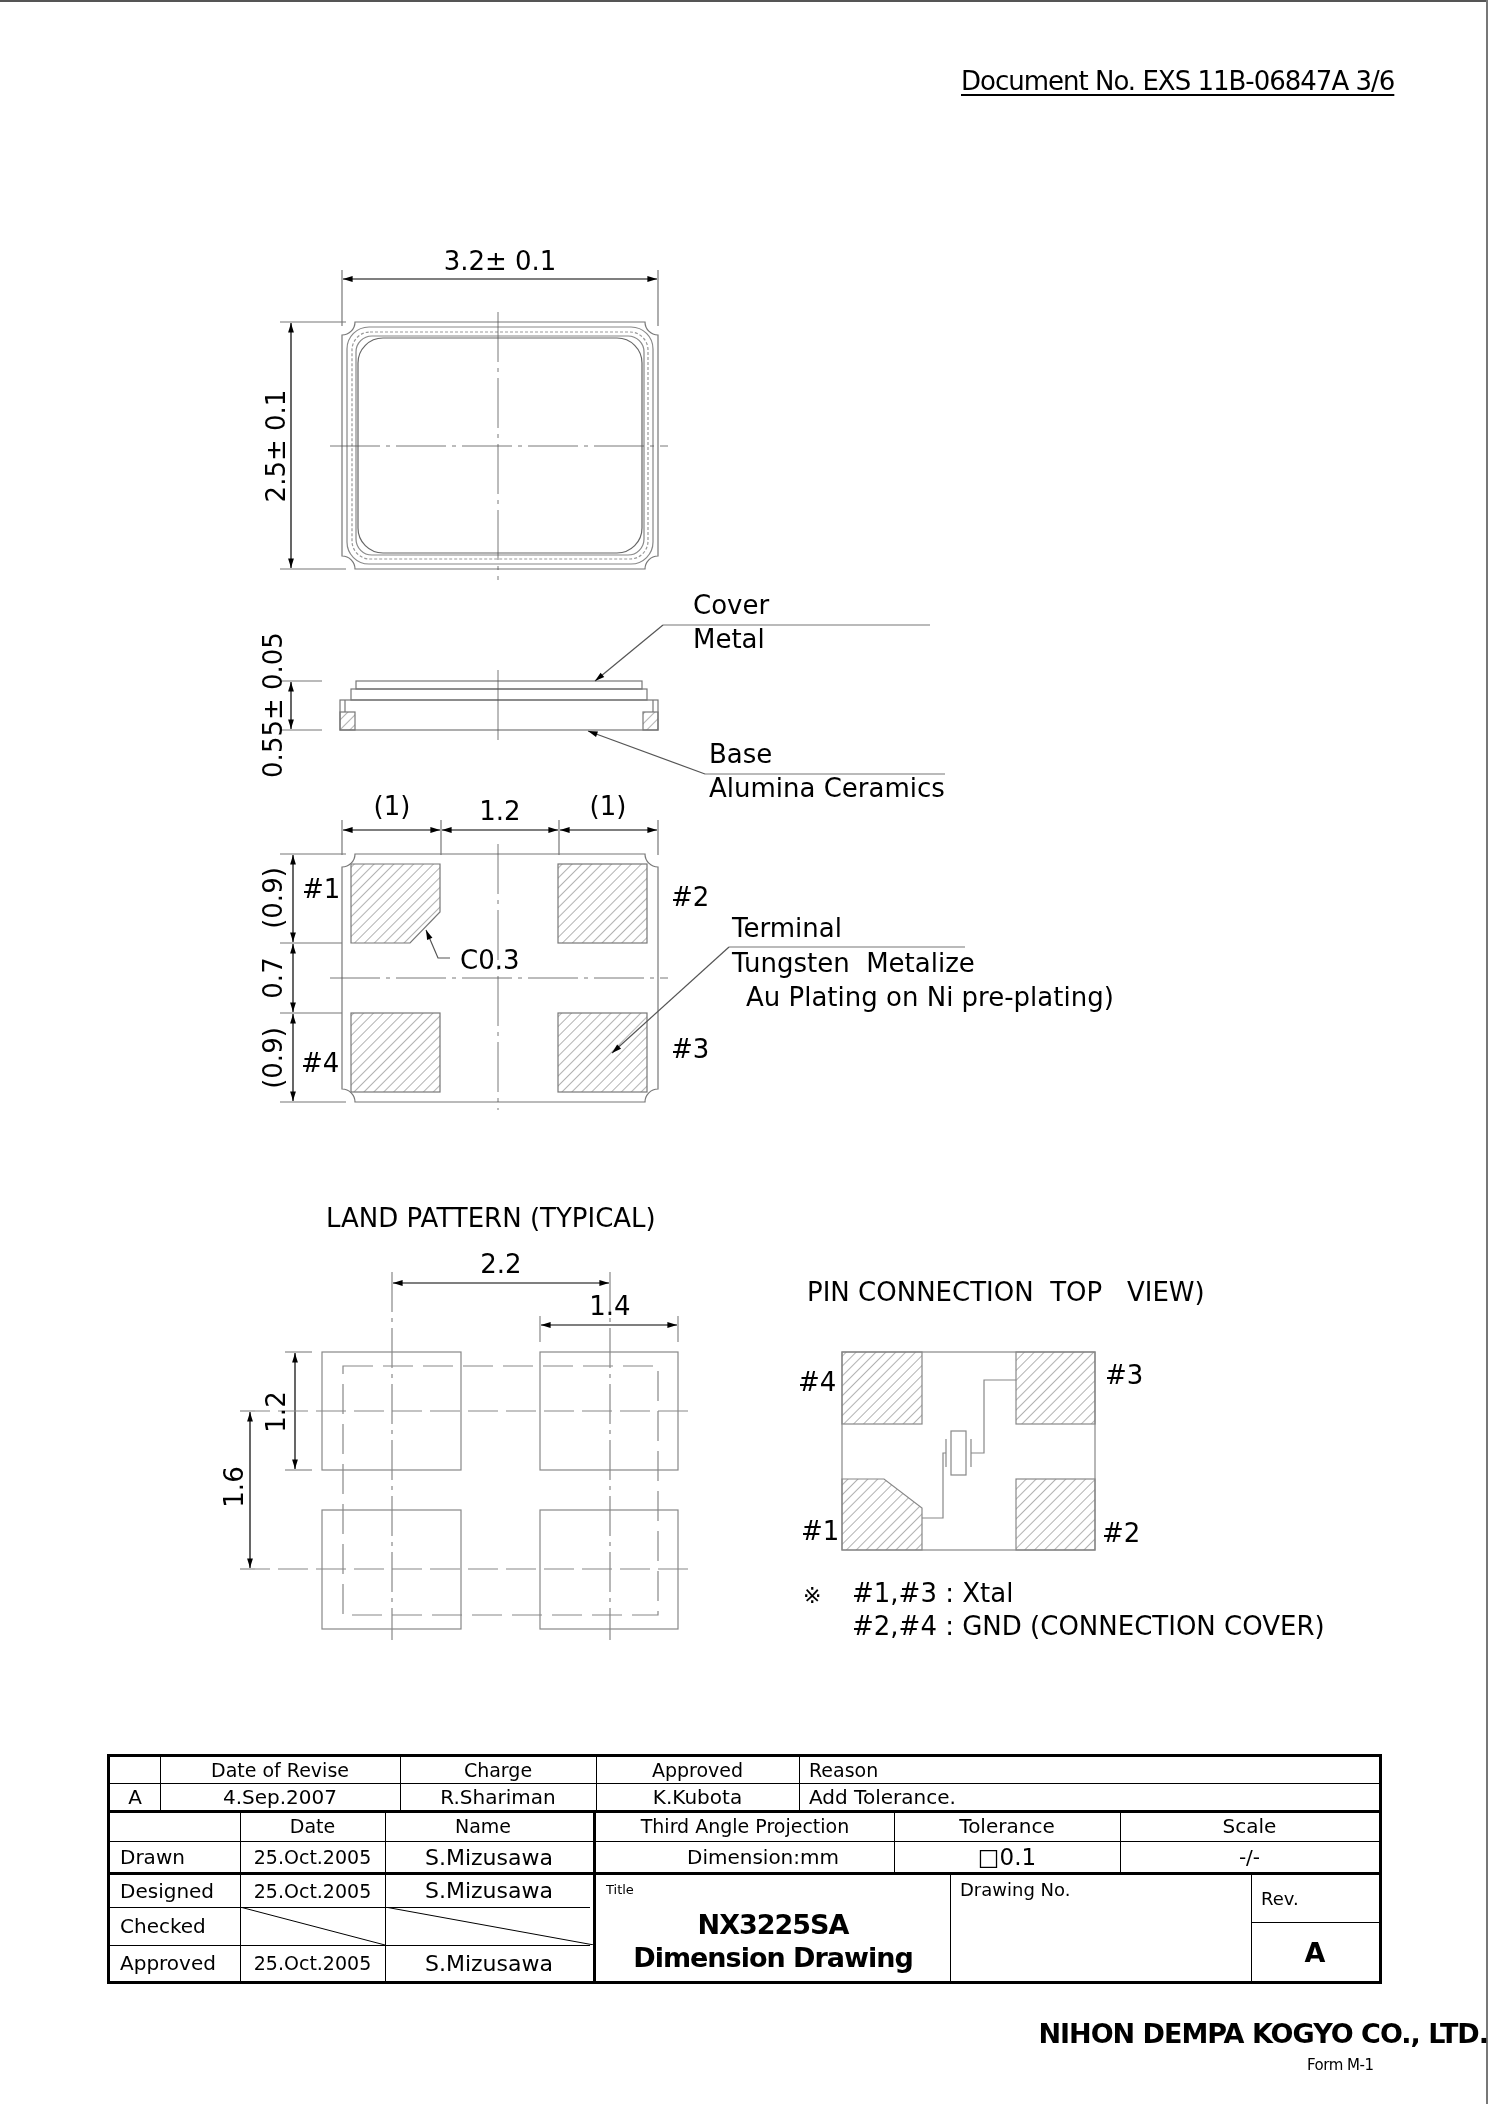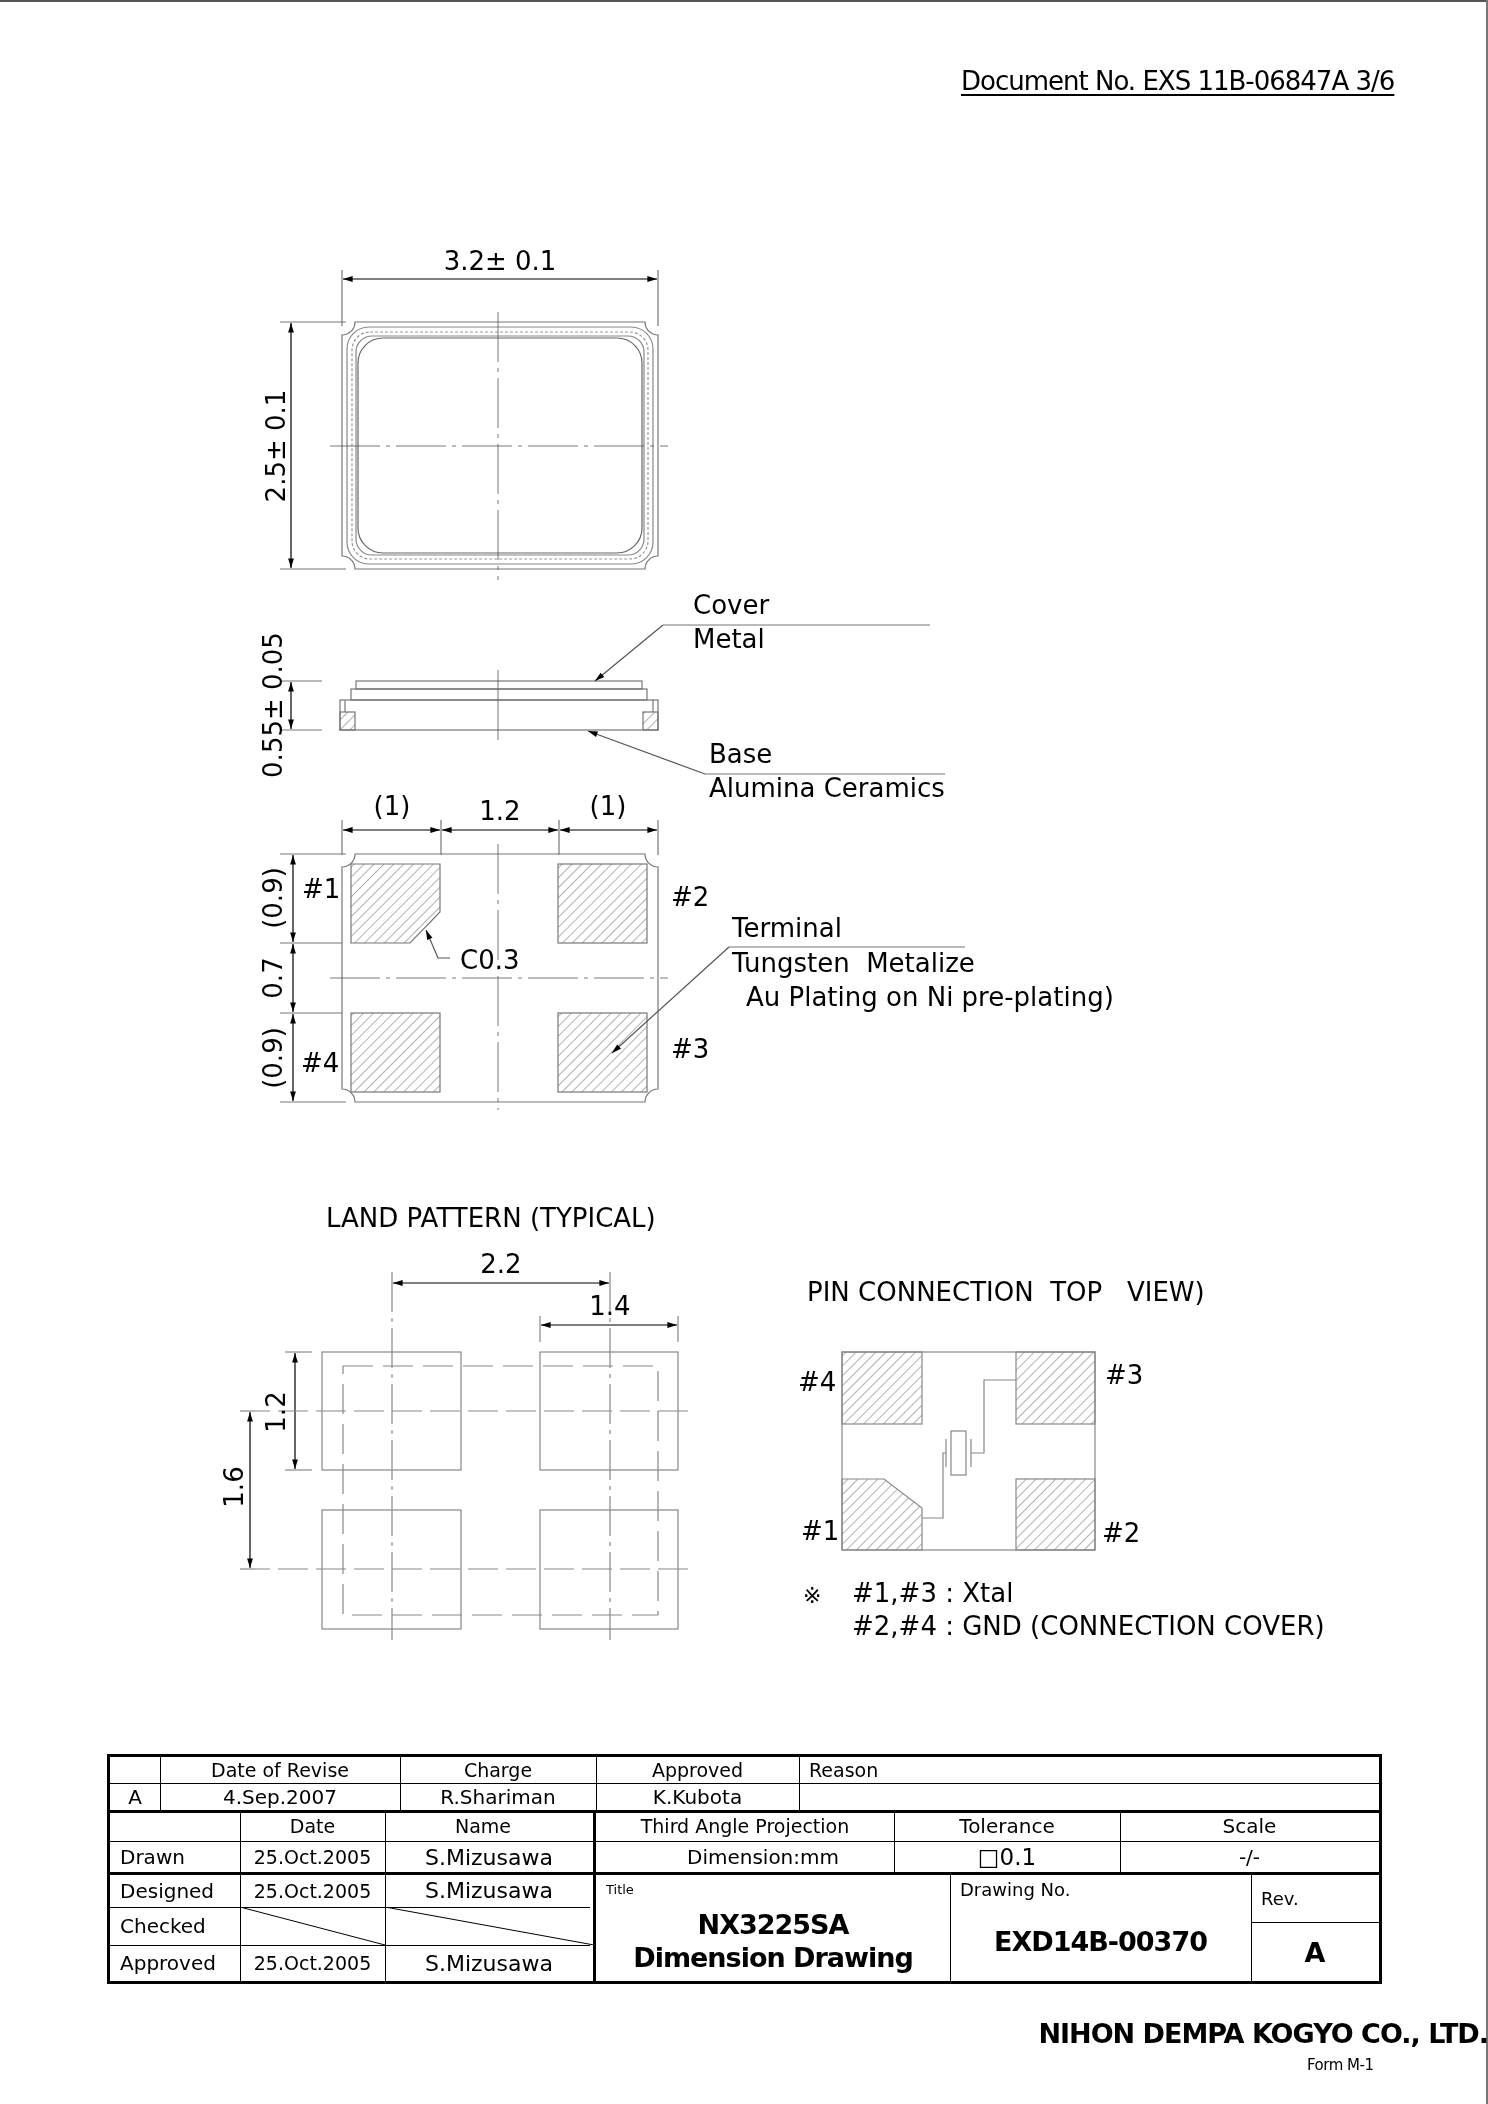--- a/index.html
+++ b/index.html
@@ -223,20 +223,21 @@
 
   <div class="cell c sm" style="left:50px;top:0;width:240px;height:26px">Date of Revise</div>
   <div class="cell c sm" style="left:290px;top:0;width:196px;height:26px">Charge</div>
   <div class="cell c sm" style="left:486px;top:0;width:203px;height:26px">Approved</div>
   <div class="cell l sm" style="left:689px;top:0;width:580px;height:26px">Reason</div>
 
   <div class="cell c" style="left:0;top:26px;width:50px;height:27px">A</div>
   <div class="cell c" style="left:50px;top:26px;width:240px;height:27px">4.Sep.2007</div>
   <div class="cell c" style="left:290px;top:26px;width:196px;height:27px">R.Shariman</div>
   <div class="cell c" style="left:486px;top:26px;width:203px;height:27px">K.Kubota</div>
+  <div class="cell l" style="left:689px;top:26px;width:580px;height:27px">Add Tolerance.</div>
 
   <div class="cell c sm" style="left:130px;top:53px;width:145px;height:31px">Date</div>
   <div class="cell c sm" style="left:275px;top:53px;width:196px;height:31px">Name</div>
 
   <div class="cell l" style="left:0;top:84px;width:130px;height:32px">Drawn</div>
   <div class="cell c sm" style="left:130px;top:84px;width:145px;height:32px">25.Oct.2005</div>
   <div class="cell c" style="left:275px;top:84px;width:208px;height:32px;font-size:22px">S.Mizusawa</div>
   <div class="cell l" style="left:0;top:117px;width:130px;height:33px">Designed</div>
   <div class="cell c sm" style="left:130px;top:117px;width:145px;height:33px">25.Oct.2005</div>
   <div class="cell c" style="left:275px;top:117px;width:208px;height:33px;font-size:22px">S.Mizusawa</div>
@@ -249,19 +250,18 @@
   <div class="cell c" style="left:504px;top:84px;width:298px;height:31px">Dimension:mm</div>
   <div class="cell c" style="left:784px;top:53px;width:226px;height:31px">Tolerance</div>
   <div class="cell c" style="left:784px;top:84px;width:226px;height:31px;font-size:23px">□0.1</div>
   <div class="cell c" style="left:1010px;top:53px;width:259px;height:31px">Scale</div>
   <div class="cell c" style="left:1010px;top:84px;width:259px;height:31px">-/-</div>
 
   <div class="cell l" style="left:486px;top:117px;width:200px;height:30px;font-size:13px">Title</div>
   <div class="cell c" style="left:486px;top:152px;width:354px;height:30px;font-size:27px;font-weight:bold;letter-spacing:-1px">NX3225SA</div>
   <div class="cell c" style="left:486px;top:182px;width:354px;height:36px;font-size:27px;font-weight:bold;letter-spacing:-1px">Dimension Drawing</div>
   <div class="cell l" style="left:840px;top:117px;width:300px;height:30px;font-size:18px">Drawing No.</div>
-  <div class="cell c" style="left:840px;top:150px;width:301px;height:68px;font-size:27px;font-weight:bold;letter-spacing:-1px">EXD14B-00370</div>
   <div class="cell l" style="left:1141px;top:117px;width:128px;height:48px;font-size:18px">Rev.</div>
   <div class="cell c" style="left:1141px;top:166px;width:128px;height:58px;font-size:27px;font-weight:bold">A</div>
 </div>
 
 <div class="abs company">NIHON DEMPA KOGYO CO., LTD.</div>
 <div class="abs formno">Form M-1</div>
 
 </body></html>

